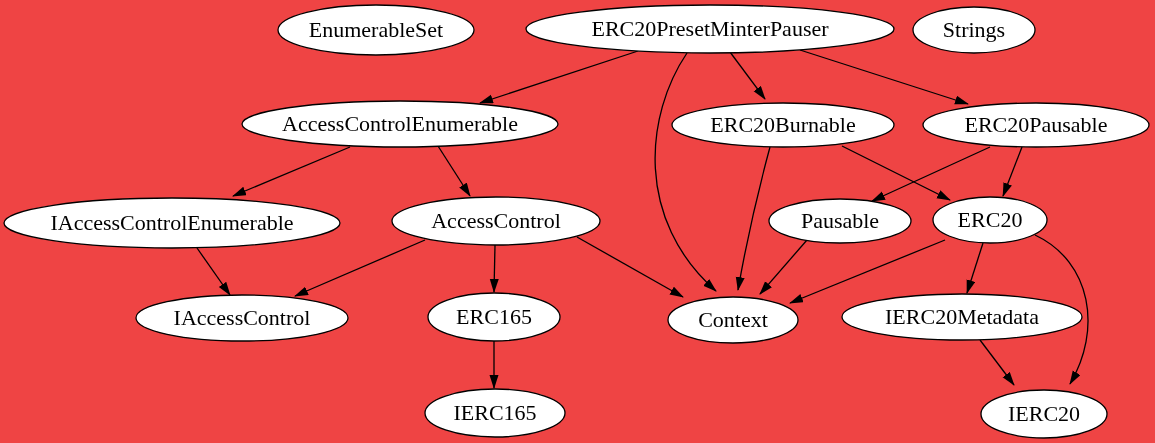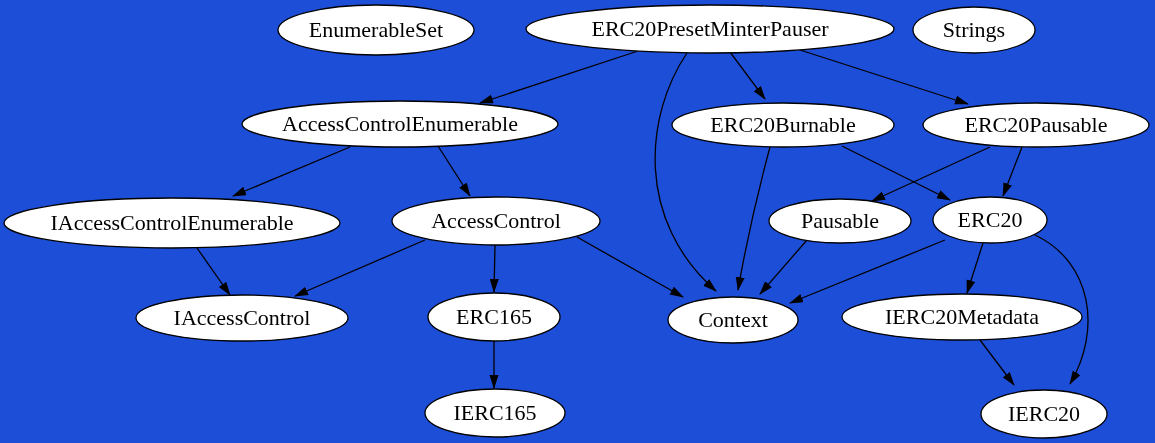--- a/index.html
+++ b/index.html
@@ -3,21 +3,21 @@
 <meta charset="utf-8">
 <style>
   html, body {
     margin: 0;
     padding: 0;
     background: #ffffff;
   }
   #stage {
     width: 1155px;
     height: 443px;
-    background: #1d4ed8;
+    background: #ef4444;
     position: relative;
     overflow: hidden;
   }
   svg text {
     font-family: "Liberation Serif", "DejaVu Serif", serif;
     font-size: 22px;
     fill: #000000;
     text-anchor: middle;
   }
   svg ellipse {

